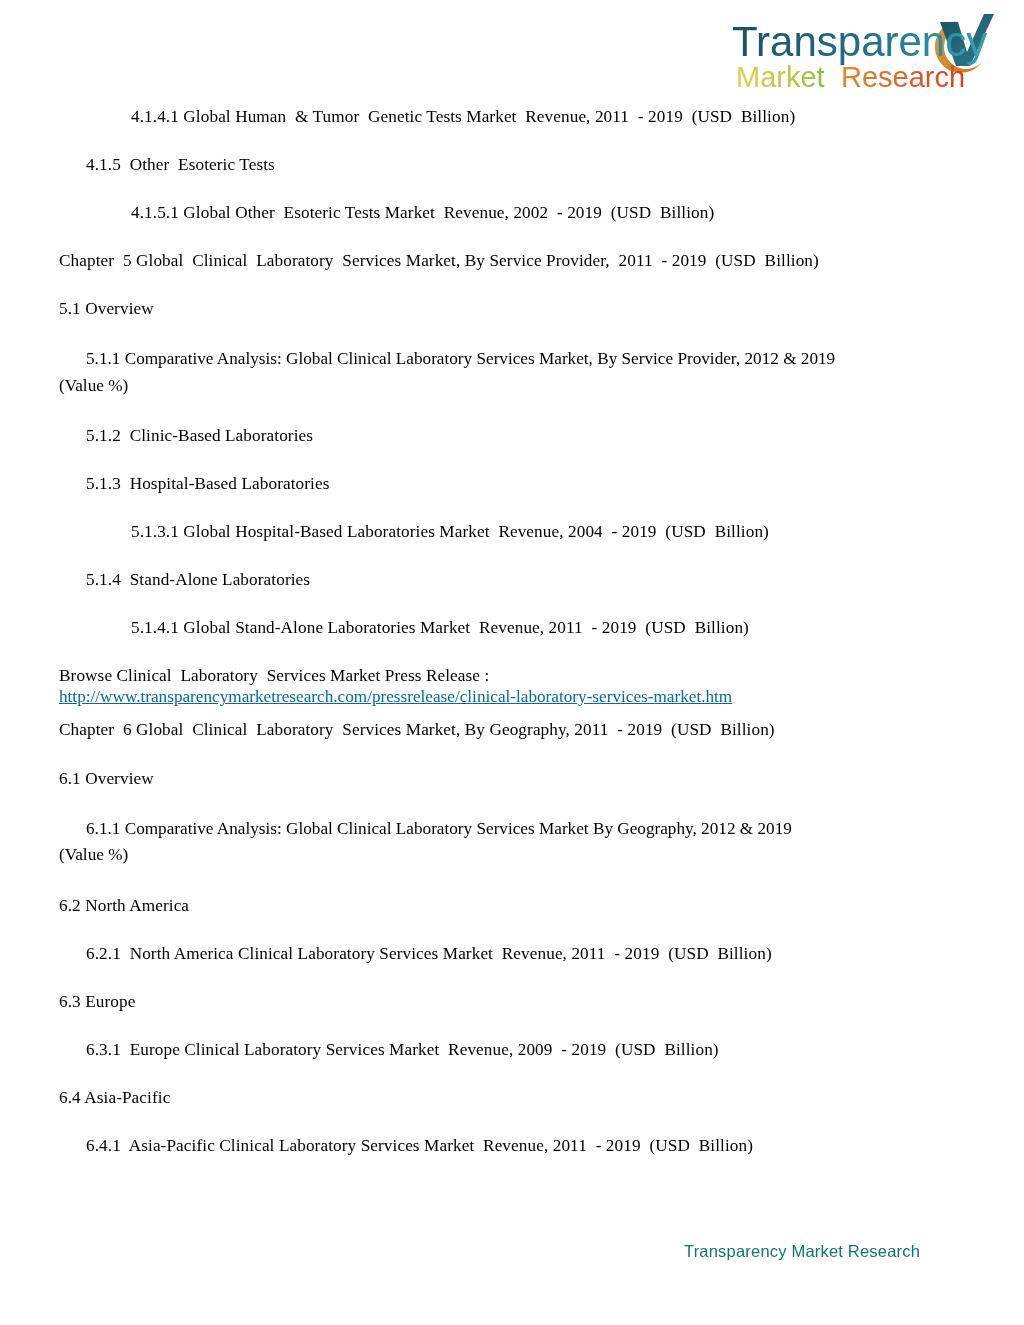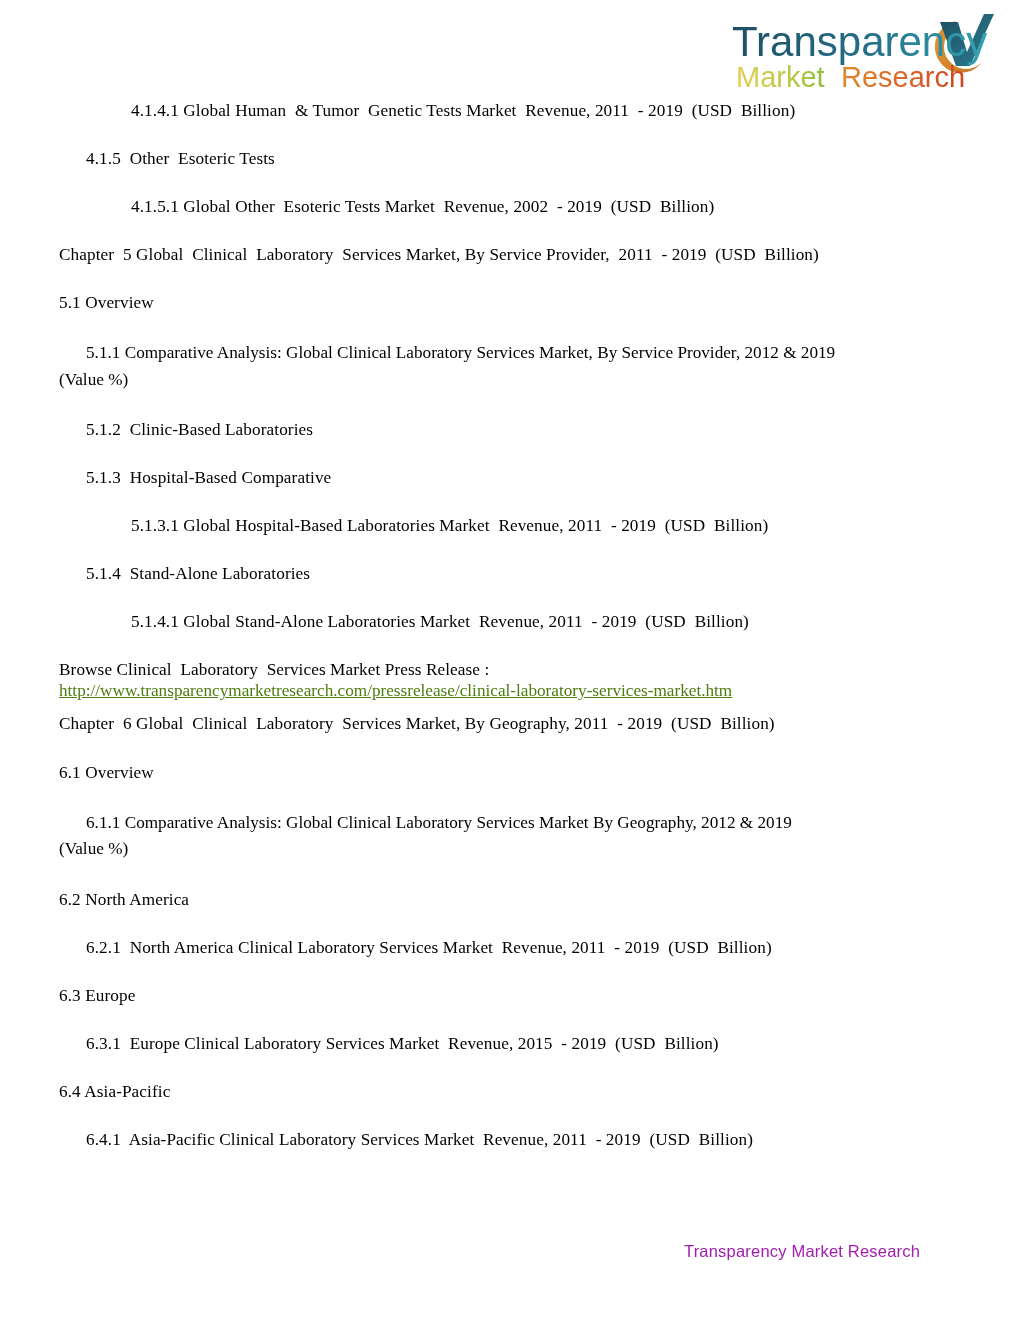--- a/index.html
+++ b/index.html
@@ -22,21 +22,21 @@
     top: 8px;
     left: 728px;
     width: 268px;
     height: 84px;
   }
   #logo svg { display: block; }
 
   
   #doc {
     position: absolute;
-    top: 100px;
+    top: 106px;
     left: 59px;
     width: 876px;
   }
 
   .line {
     font-size: 17.2px;
     line-height: 1.28;
     margin: 0 0 26px 0;
     white-space: pre-wrap;
     letter-spacing: 0.1px;
@@ -49,37 +49,37 @@
 
   .para-wrap {
     font-size: 17.2px;
     line-height: 1.55;
     margin: 0 0 26px 0;
     padding-left: 0;
   }
   .para-wrap .ind { padding-left: 27px; display: inline-block; }
 
   a.doclink {
-    color: #4d7c0f;
+    color: #0369a1;
     text-decoration: underline;
     font-size: 17.2px;
     display: inline-block;
     margin: 0 0 6px 0;
   }
 
   .browse-block { margin-bottom: 6px; }
 
   
   #footer {
     position: absolute;
     left: 684px;
     top: 1242px;
     font-family: "Liberation Sans", "DejaVu Sans", sans-serif;
     font-size: 16.5px;
-    color: #a21caf;
+    color: #0f766e;
     letter-spacing: 0.2px;
   }
 </style>
 </head>
 <body>
 
 <div id="logo">
   <svg width="268" height="84" viewBox="0 0 268 84" xmlns="http://www.w3.org/2000/svg">
     <defs>
       <linearGradient id="gTransp" x1="0" y1="0" x2="1" y2="0">
@@ -132,41 +132,41 @@
   <p class="line lvl0 bold">Chapter  5 Global  Clinical  Laboratory  Services Market, By Service Provider,  2011  - 2019  (USD  Billion)</p>
 
   <p class="line lvl0">5.1 Overview</p>
 
   <div class="para-wrap">
     <span class="ind">5.1.1  Comparative Analysis: Global Clinical Laboratory Services Market,  By Service Provider,  2012  &amp; 2019</span><br>
     <span>(Value %)</span>
   </div>
 
   <p class="line lvl1">5.1.2  Clinic-Based Laboratories</p>
-  <p class="line lvl1">5.1.3  Hospital-Based Comparative</p>
-  <p class="line lvl2">5.1.3.1 Global Hospital-Based Laboratories Market  Revenue, 2011  - 2019  (USD  Billion)</p>
+  <p class="line lvl1">5.1.3  Hospital-Based Laboratories</p>
+  <p class="line lvl2">5.1.3.1 Global Hospital-Based Laboratories Market  Revenue, 2004  - 2019  (USD  Billion)</p>
   <p class="line lvl1">5.1.4  Stand-Alone Laboratories</p>
   <p class="line lvl2">5.1.4.1 Global Stand-Alone Laboratories Market  Revenue, 2011  - 2019  (USD  Billion)</p>
 
   <div class="browse-block">
     <p class="line lvl0 bold tight">Browse Clinical  Laboratory  Services Market Press Release :</p>
     <a class="doclink" href="#">http://www.transparencymarketresearch.com/pressrelease/clinical-laboratory-services-market.htm</a>
   </div>
 
   <p class="line lvl0 bold">Chapter  6 Global  Clinical  Laboratory  Services Market, By Geography, 2011  - 2019  (USD  Billion)</p>
 
   <p class="line lvl0">6.1 Overview</p>
 
   <div class="para-wrap">
     <span class="ind">6.1.1  Comparative Analysis: Global Clinical Laboratory Services Market  By Geography, 2012  &amp; 2019</span><br>
     <span>(Value %)</span>
   </div>
 
   <p class="line lvl0">6.2 North America</p>
   <p class="line lvl1">6.2.1  North America Clinical Laboratory Services Market  Revenue, 2011  - 2019  (USD  Billion)</p>
   <p class="line lvl0">6.3 Europe</p>
-  <p class="line lvl1">6.3.1  Europe Clinical Laboratory Services Market  Revenue, 2015  - 2019  (USD  Billion)</p>
+  <p class="line lvl1">6.3.1  Europe Clinical Laboratory Services Market  Revenue, 2009  - 2019  (USD  Billion)</p>
   <p class="line lvl0">6.4 Asia-Pacific</p>
   <p class="line lvl1">6.4.1  Asia-Pacific Clinical Laboratory Services Market  Revenue, 2011  - 2019  (USD  Billion)</p>
 
 </div>
 
 <div id="footer">Transparency Market Research</div>
 
 </body></html>

